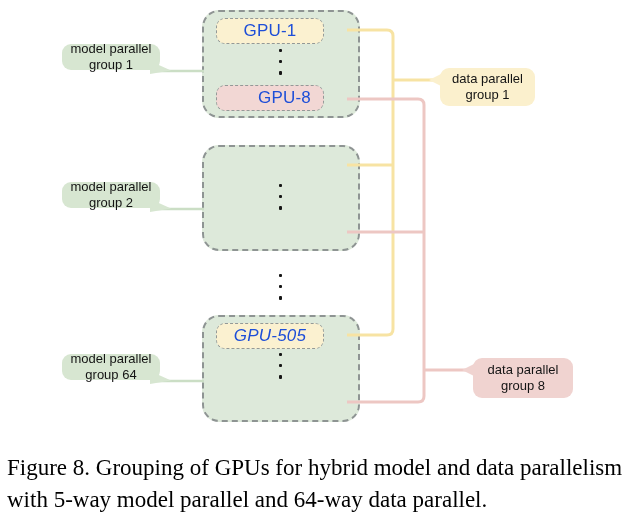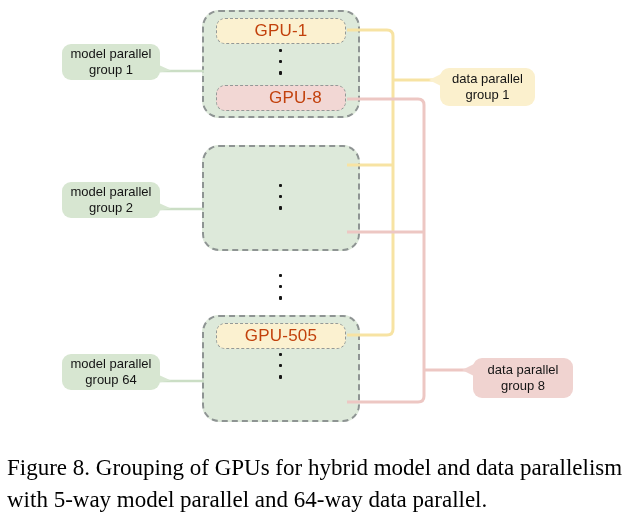--- a/index.html
+++ b/index.html
@@ -8,46 +8,46 @@
     font-family:"Liberation Sans",sans-serif;overflow:hidden;
   }
   
   .mp-box{
     position:absolute;left:202px;width:158px;
     background:#dde9da;border:2px dashed #8e9493;border-radius:17px;
     box-sizing:border-box;
   }
   .mp-box.b1{top:10px;height:108px;}
   .mp-box.b2{top:145px;height:106px;}
-  .mp-box.b3{top:315px;height:107px;}
+  .mp-box.b3{top:315px;height:107px;font-style:italic;}
   
   .gpu{
-    position:absolute;left:12px;width:130px;height:26px;
+    position:absolute;left:12px;width:108px;height:26px;
     border:1.5px dashed #939997;border-radius:9px;box-sizing:border-box;
     display:flex;align-items:center;justify-content:center;
-    font-size:17px;color:#c2410c;letter-spacing:0.2px;
+    font-size:17px;color:#1d4ed8;letter-spacing:0.2px;
   }
   .gpu-top{top:6px;}
   .gpu-bottom{bottom:5px;padding-left:29px;}
   .gpu-yellow{background:#fbf1d0;}
   .gpu-pink{background:#f2d7d4;}
   
   .dots{position:absolute;left:279px;display:flex;flex-direction:column;gap:8px;}
   .dot{width:3.2px;height:3.2px;background:#161616;border-radius:1px;}
   .dots.d1{top:49px;}
   .dots.d2{top:184px;}
   .dots.d3{top:353px;}
   .dots.dmid{top:274px;}
   
   .bubble{
     position:absolute;border-radius:9px;
     display:flex;align-items:center;justify-content:center;text-align:center;
     font-size:13px;line-height:16px;color:#141414;white-space:pre-line;
   }
-  .bubble-green{background:#d7e6d1;left:62px;width:98px;height:36px;}
+  .bubble-green{background:#d7e6d1;left:62px;width:98px;height:26px;}
   .bg1{top:44px;}
   .bg2{top:182px;}
   .bg3{top:354px;}
   .bubble-yellow{background:#fbf0cd;left:440px;top:68px;width:95px;height:38px;}
   .bubble-pink{background:#f0d3d0;left:473px;top:358px;width:100px;height:40px;}
   
   .wires{position:absolute;left:0;top:0;pointer-events:none;}
   .wy{stroke:#f7e3a3;stroke-width:3;fill:none;}
   .wp{stroke:#edc7c3;stroke-width:3;fill:none;}
   .wg{stroke:#cbdec5;stroke-width:2.6;fill:none;}

